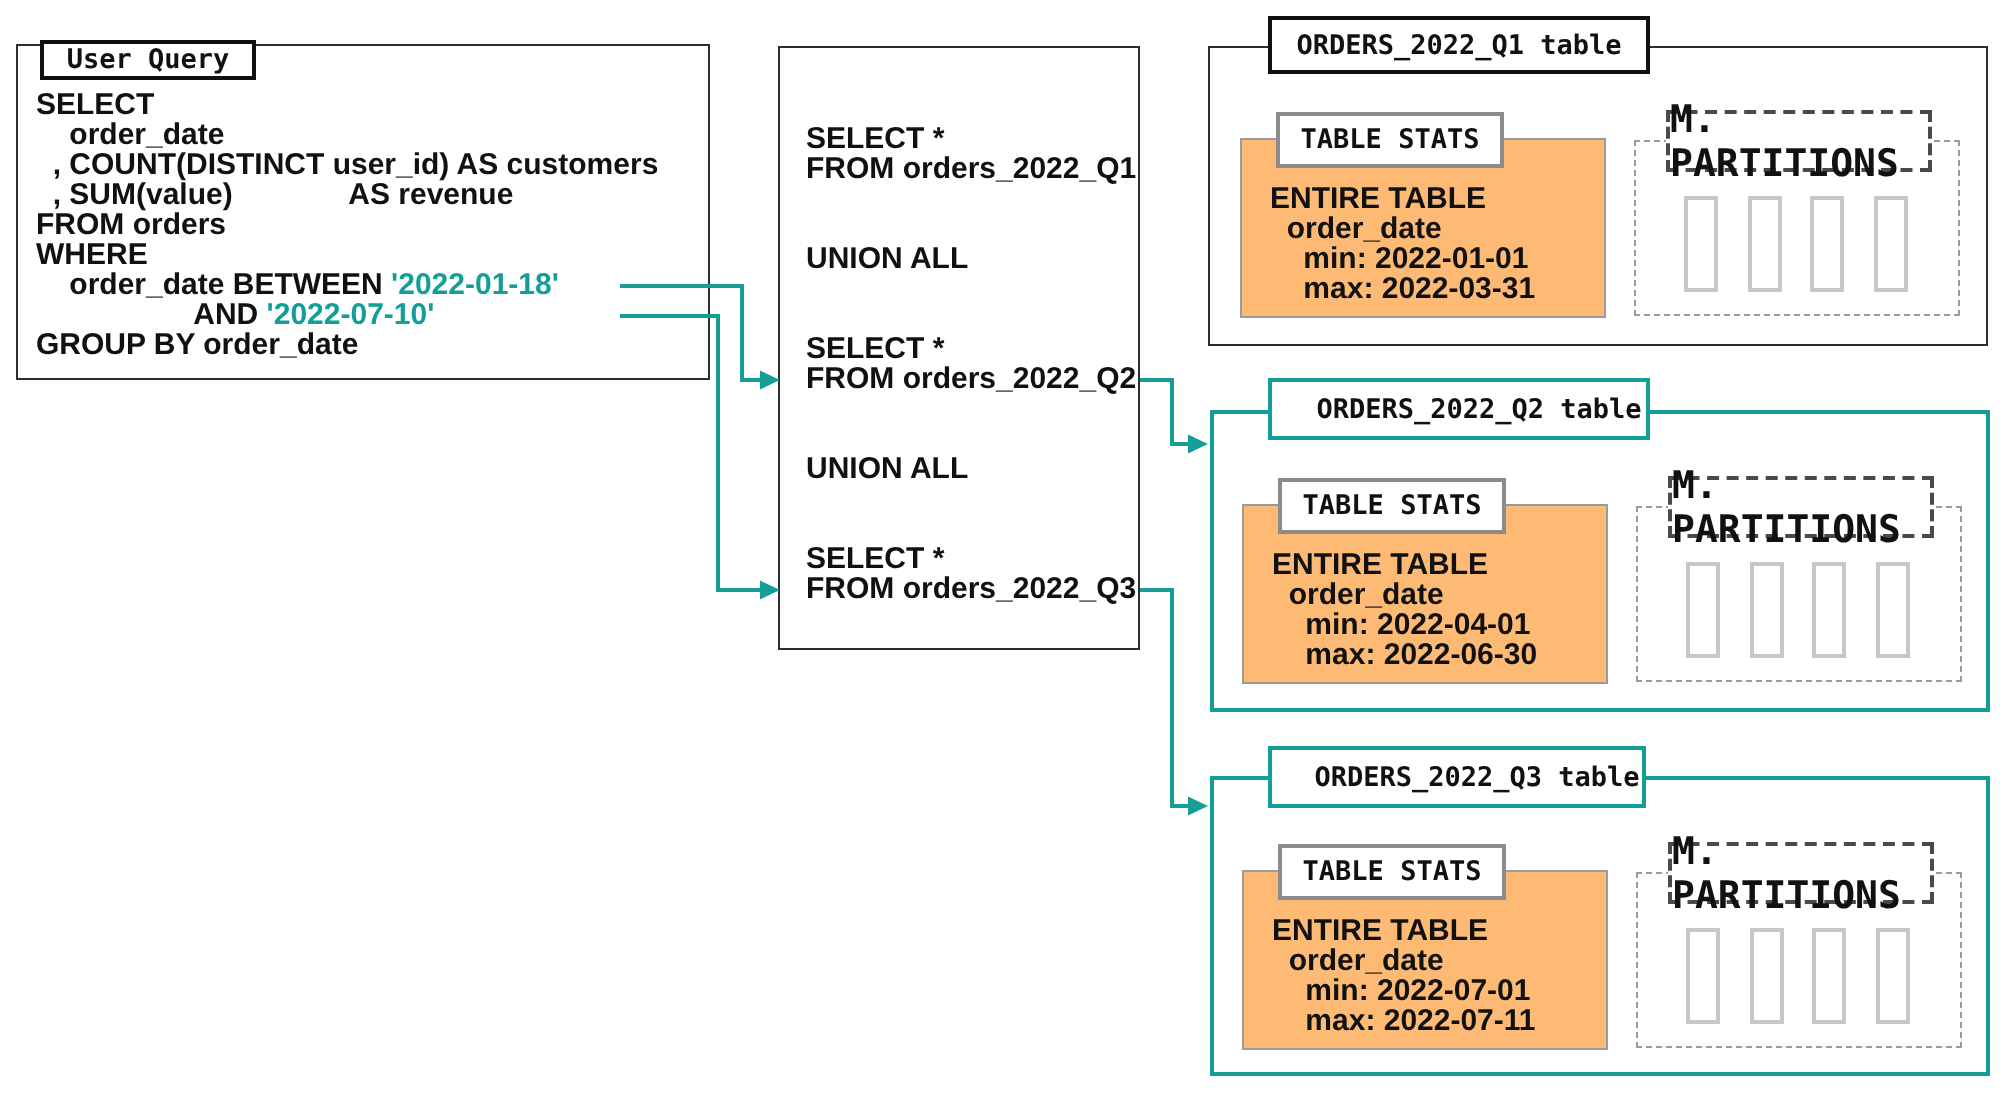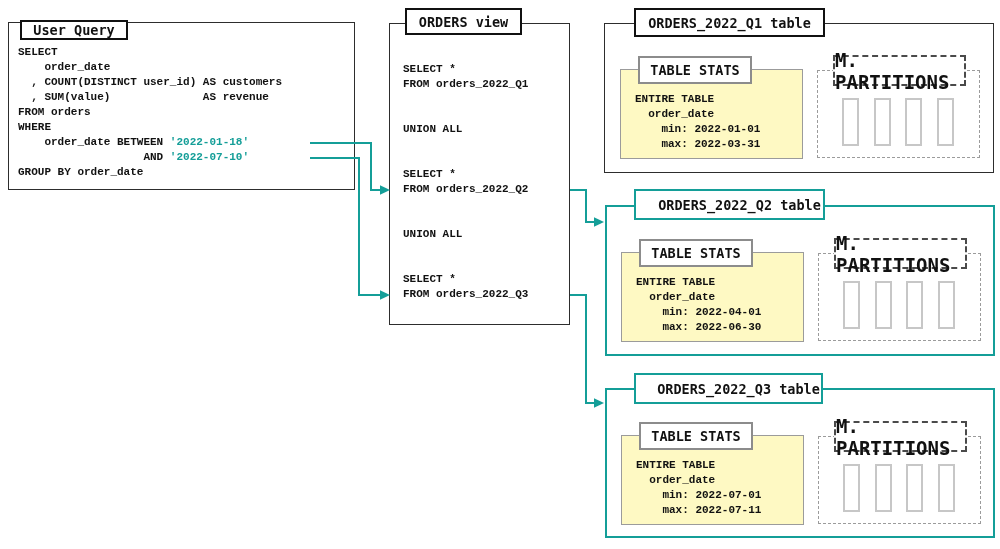--- a/index.html
+++ b/index.html
@@ -21,26 +21,26 @@
   .box.teal{border:2px solid var(--teal);}
   
   .tab{
     position:absolute;box-sizing:border-box;background:#fff;border:2.2px solid var(--ink-strong);
     display:flex;align-items:center;justify-content:center;
     font-size:13.5px;white-space:pre;z-index:3;
   }
   .tab.teal{border-color:var(--teal);padding-left:20px;}
   
   pre.code{
-    position:absolute;margin:0;font-family:Liberation Mono, monospace;font-weight:bold;
-    font-size:11px;line-height:15px;white-space:pre;color:#111;z-index:2;
+    position:absolute;margin:0;font-family:Liberation Sans, sans-serif;font-weight:bold;
+    font-size:15px;line-height:15px;white-space:pre;color:#111;z-index:2;
   }
   pre.code .teal-text{color:var(--teal);}
   
-  .stats{position:absolute;box-sizing:border-box;border:1.6px solid var(--gray);background:#fef9c3;}
+  .stats{position:absolute;box-sizing:border-box;border:1.6px solid var(--gray);background:#fdba74;}
   .stats-tab{
     position:absolute;box-sizing:border-box;border:2.2px solid #8c8c8c;background:#fff;
     display:flex;align-items:center;justify-content:center;font-size:13.5px;z-index:3;
   }
   
   .parts{position:absolute;box-sizing:border-box;border:1.6px dashed var(--gray);background:#fff;}
   .parts-tab{
     position:absolute;box-sizing:border-box;border:2.2px dashed var(--gray-dark);background:#fff;
     display:flex;align-items:center;justify-content:center;font-size:19px;z-index:3;
   }
@@ -62,21 +62,20 @@
     order_date
   , COUNT(DISTINCT user_id) AS customers
   , SUM(value)              AS revenue
 FROM orders
 WHERE
     order_date BETWEEN </span><span class="teal-text">'2022-01-18'</span><span>
                    AND </span><span class="teal-text">'2022-07-10'</span><span>
 GROUP BY order_date</span></pre>
 
   <section class="box" style="left:389px;top:23px;width:181px;height:302px;"></section>
-  <div class="tab" style="left:405px;top:8px;width:117px;height:27px;">ORDERS view</div>
   <pre class="code" style="left:403px;top:62px;">SELECT *
 FROM orders_2022_Q1
 
 
 UNION ALL
 
 
 SELECT *
 FROM orders_2022_Q2
 

